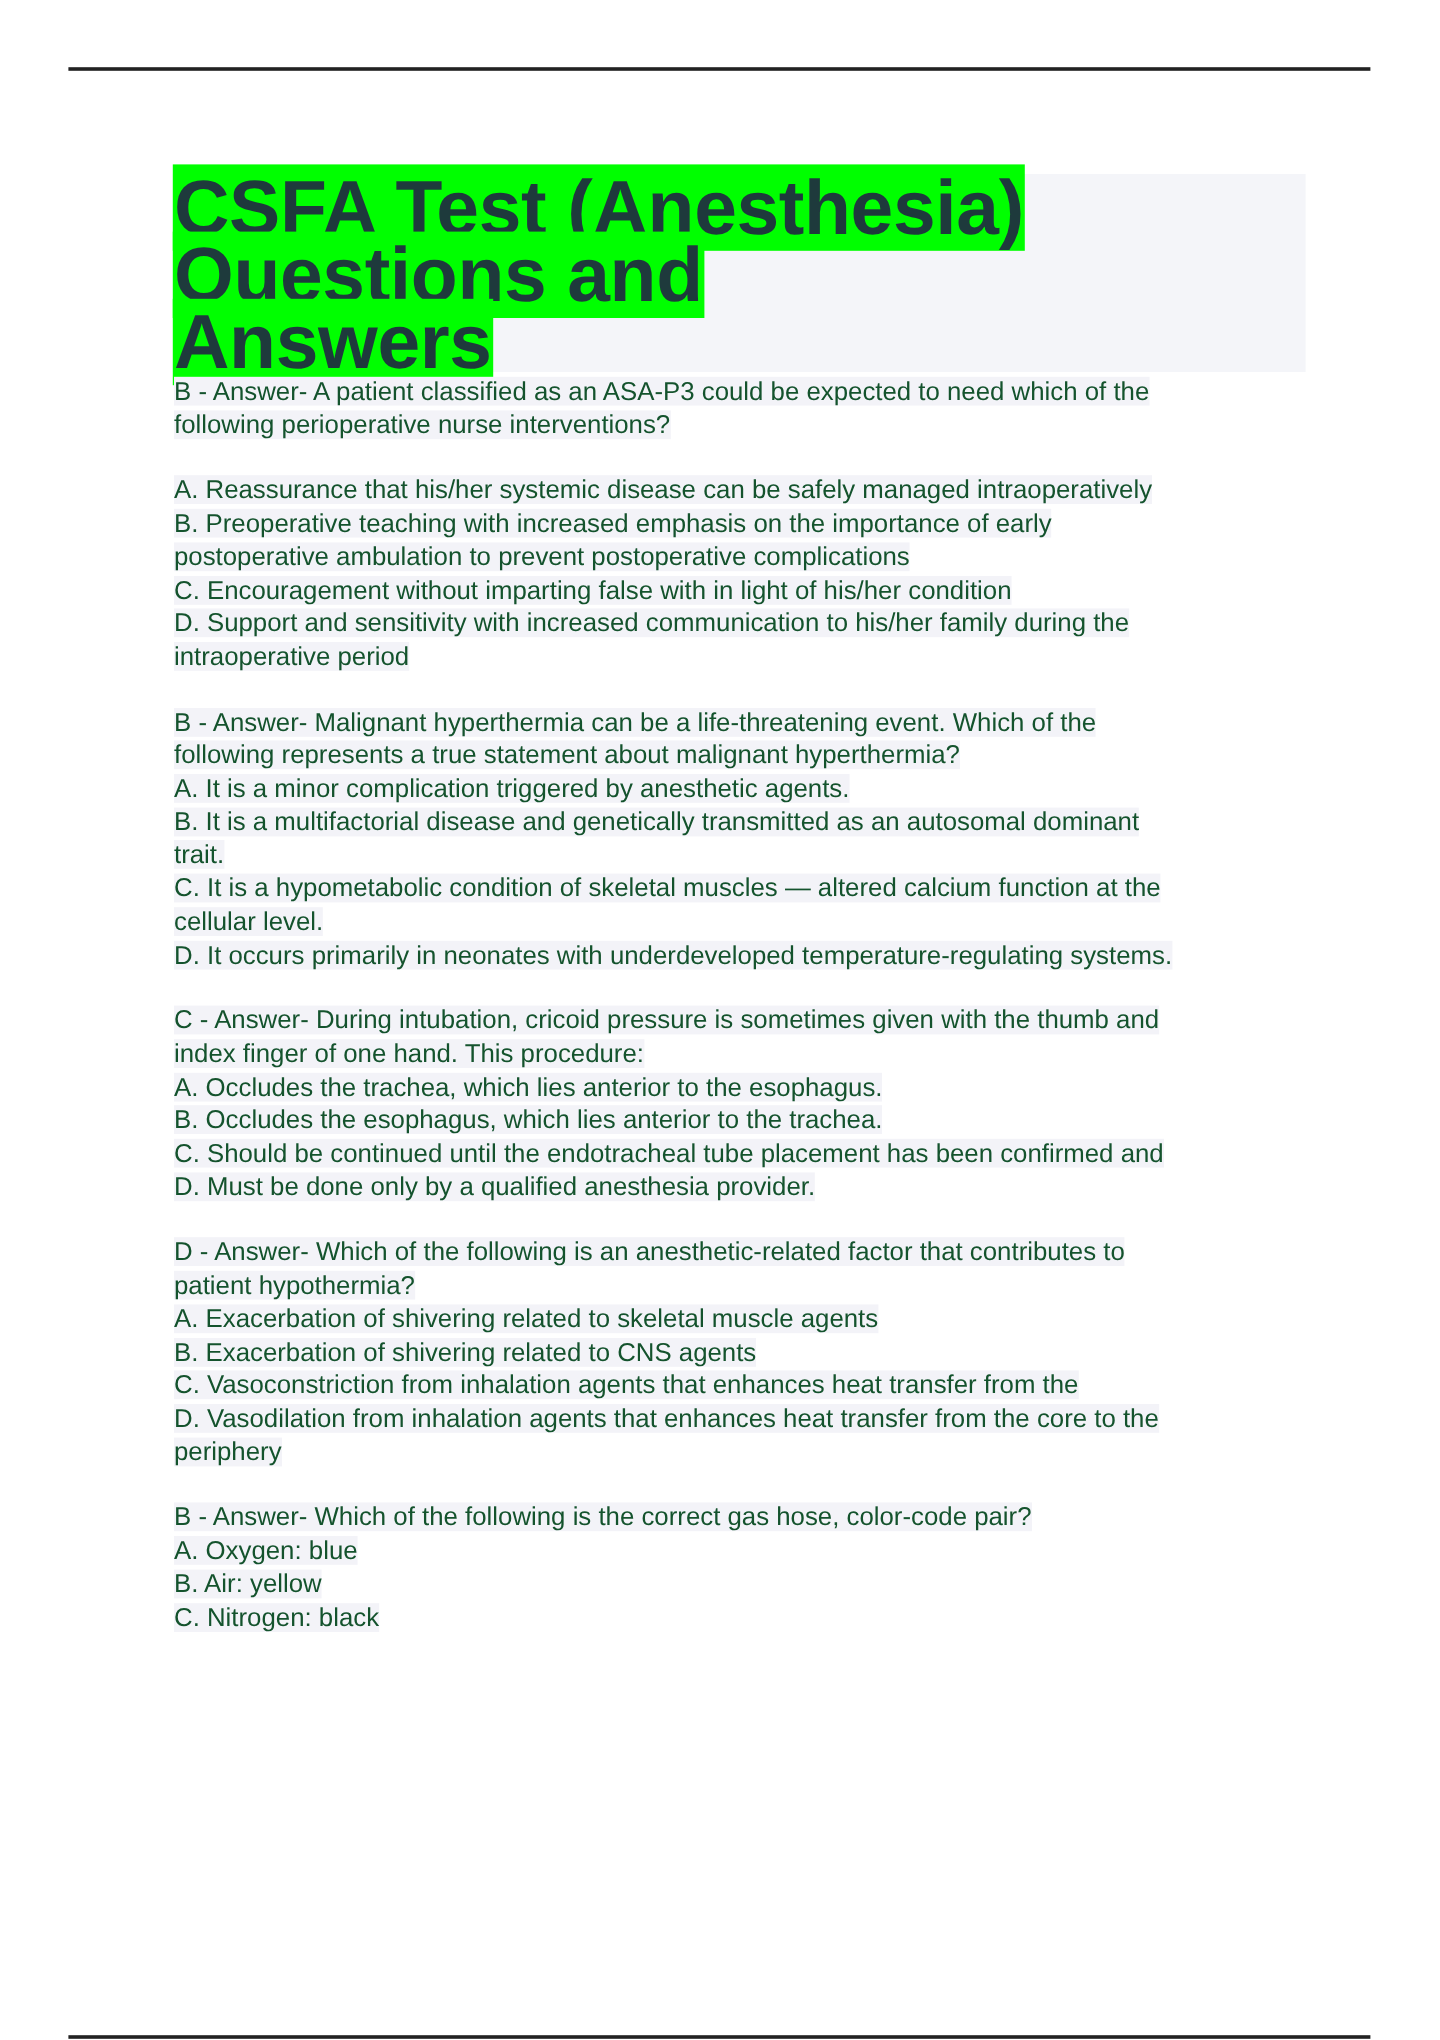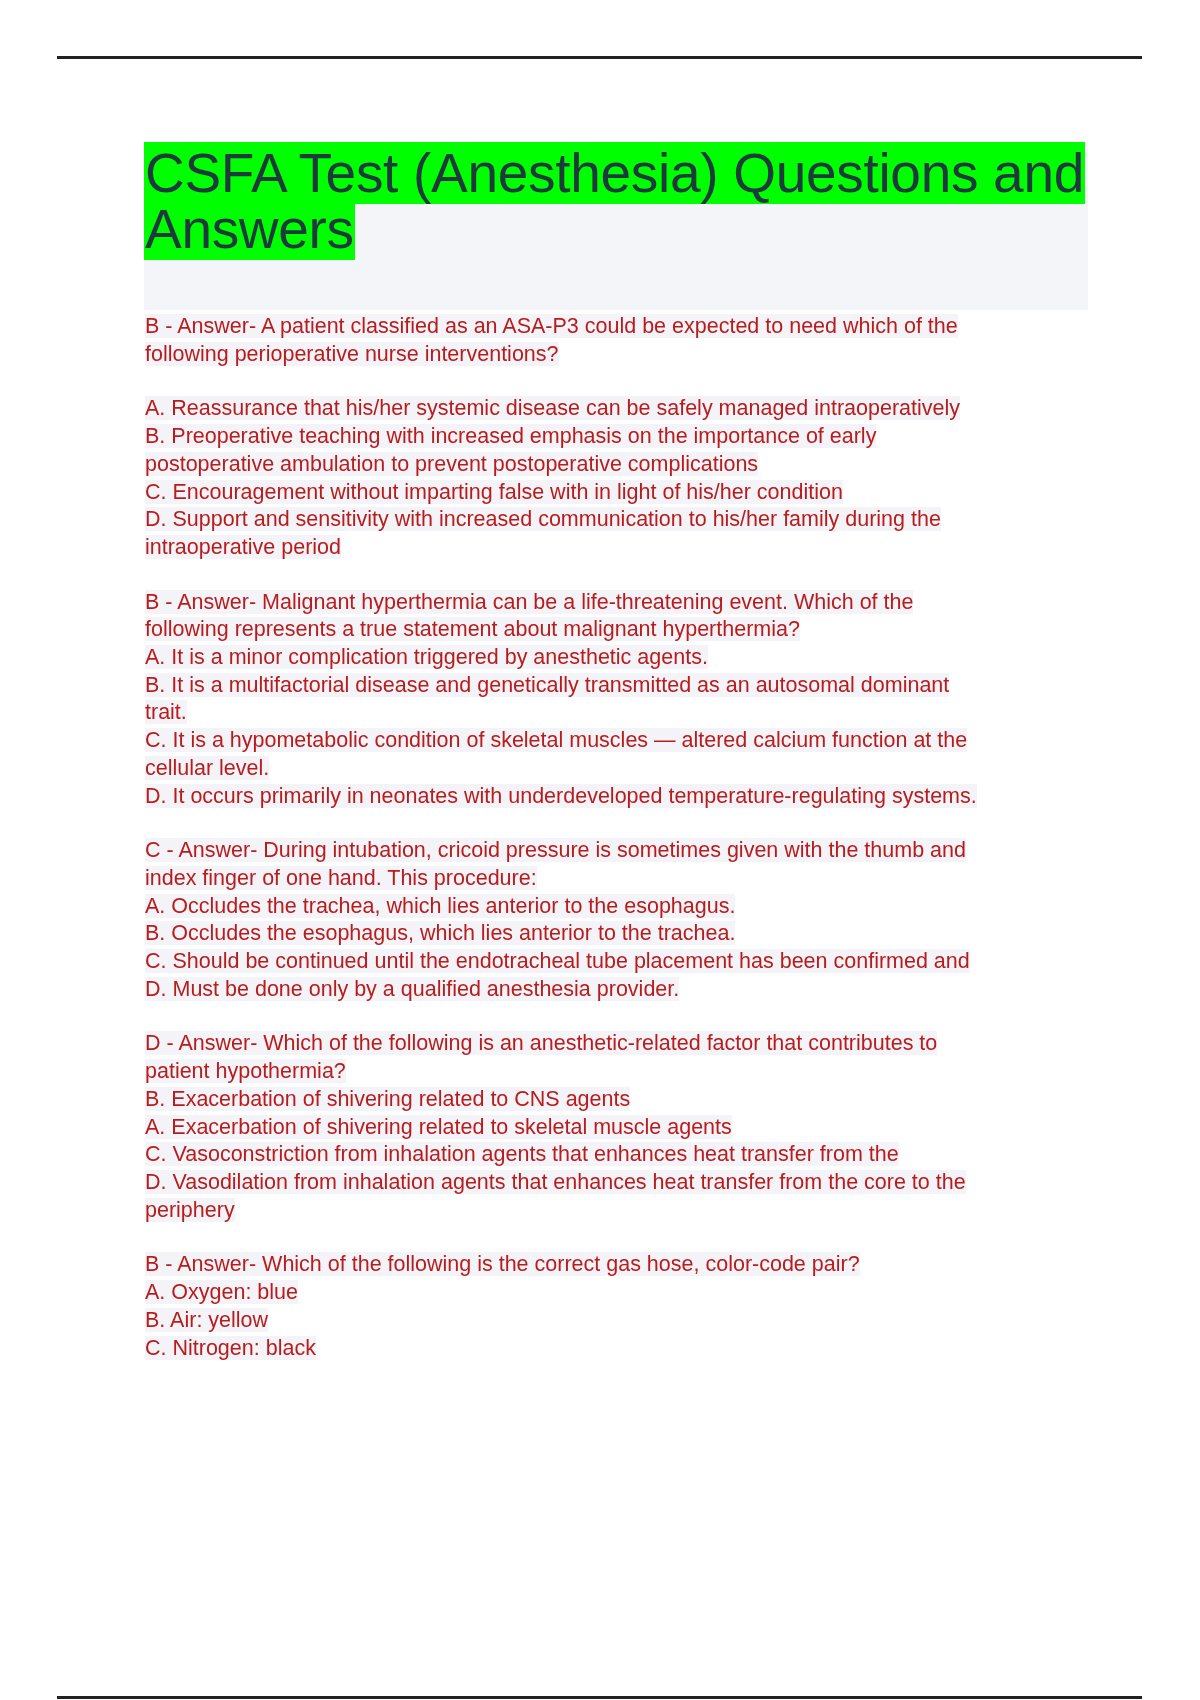--- a/index.html
+++ b/index.html
@@ -29,22 +29,22 @@
     left: 144px;
     top: 145px;
     width: 944px;
     height: 165px;
     background: #f4f5f9;
   }
   .title {
     margin: 0;
     padding: 0;
     font-family: "Liberation Sans", sans-serif;
-    font-weight: normal;
-    font-size: 55px;
+    font-weight: bold;
+    font-size: 64px;
     line-height: 56px;
     color: #1e3a3c;
     letter-spacing: -0.3px;
   }
   .title span.hl {
     background: #00ff00;
     box-decoration-break: clone;
     -webkit-box-decoration-break: clone;
     padding: 0 1px;
   }
@@ -54,21 +54,21 @@
     left: 145px;
     top: 313px;
     width: 940px;
   }
   .qblock {
     margin: 0 0 27px 0;
   }
   .line {
     font-size: 21.5px;
     line-height: 27.7px;
-    color: #b91c1c;
+    color: #14532d;
   }
   .line span {
     background: #f3f3f8;
     box-decoration-break: clone;
     -webkit-box-decoration-break: clone;
   }
   .gap {
     height: 27px;
   }
 </style>
@@ -114,22 +114,22 @@
     <div class="line"><span>index finger of one hand. This procedure:</span></div>
     <div class="line"><span>A. Occludes the trachea, which lies anterior to the esophagus.</span></div>
     <div class="line"><span>B. Occludes the esophagus, which lies anterior to the trachea.</span></div>
     <div class="line"><span>C. Should be continued until the endotracheal tube placement has been confirmed and</span></div>
     <div class="line"><span>D. Must be done only by a qualified anesthesia provider.</span></div>
   </div>
 
   <div class="qblock">
     <div class="line"><span>D - Answer- Which of the following is an anesthetic-related factor that contributes to</span></div>
     <div class="line"><span>patient hypothermia?</span></div>
+    <div class="line"><span>A. Exacerbation of shivering related to skeletal muscle agents</span></div>
     <div class="line"><span>B. Exacerbation of shivering related to CNS agents</span></div>
-    <div class="line"><span>A. Exacerbation of shivering related to skeletal muscle agents</span></div>
     <div class="line"><span>C. Vasoconstriction from inhalation agents that enhances heat transfer from the</span></div>
     <div class="line"><span>D. Vasodilation from inhalation agents that enhances heat transfer from the core to the</span></div>
     <div class="line"><span>periphery</span></div>
   </div>
 
   <div class="qblock">
     <div class="line"><span>B - Answer- Which of the following is the correct gas hose, color-code pair?</span></div>
     <div class="line"><span>A. Oxygen: blue</span></div>
     <div class="line"><span>B. Air: yellow</span></div>
     <div class="line"><span>C. Nitrogen: black</span></div>

